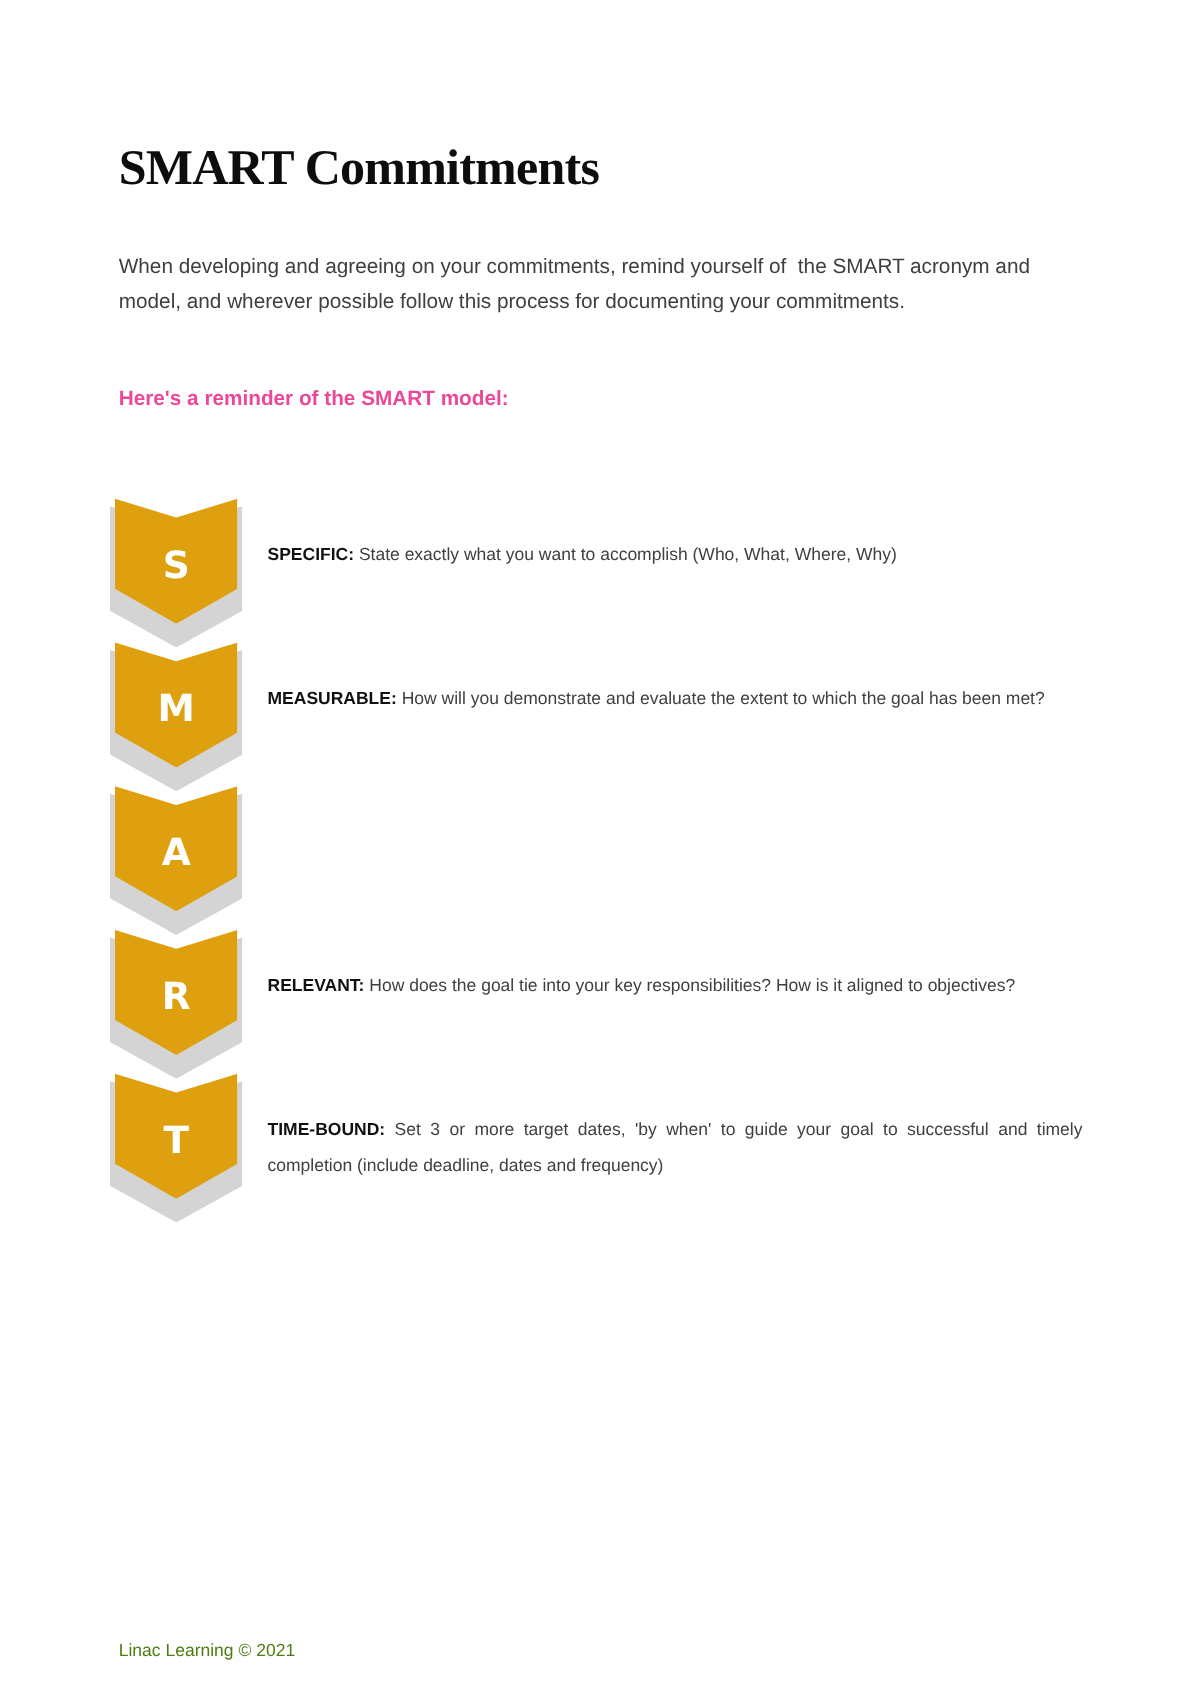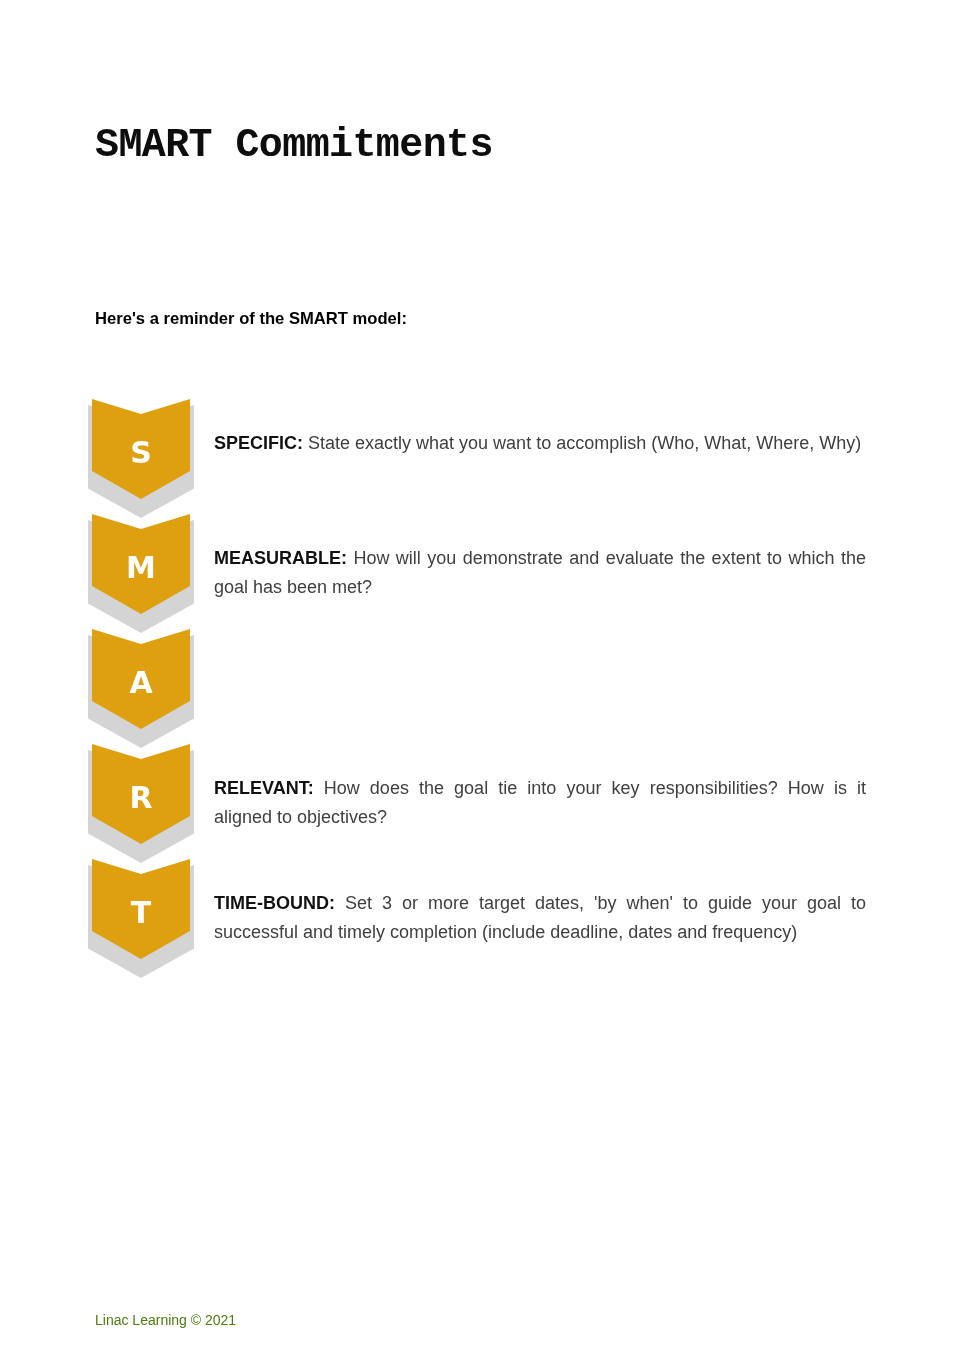--- a/index.html
+++ b/index.html
@@ -21,22 +21,22 @@
     width: 960px;
     height: 1358px;
     background: #ffffff;
     overflow: hidden;
   }
 
   
   .title {
     position: absolute;
     left: 95px;
-    top: 96px;
-    font-family: Liberation Mono, monospace;
+    top: 84px;
+    font-family: Liberation Serif, serif;
     font-size: 40px;
     font-weight: bold;
     letter-spacing: -0.6px;
     color: #0d0d0d;
     line-height: 1.15;
     white-space: nowrap;
   }
 
   
   .intro {
@@ -52,21 +52,21 @@
   }
 
   
   .subhead {
     position: absolute;
     left: 95px;
     top: 289px;
     font-size: 16.6px;
     line-height: 26px;
     font-weight: bold;
-    color: #000000;
+    color: #ec4899;
     white-space: nowrap;
   }
 
   
   .smart-list {
     position: absolute;
     left: 0;
     top: 396px;
     width: 960px;
   }
@@ -119,21 +119,21 @@
     padding-top: 6px;
     box-sizing: border-box;
   }
 
   
   .row-text {
     position: absolute;
     left: 214px;
     top: 33px;
     width: 652px;
-    font-size: 18px;
+    font-size: 14px;
     line-height: 29px;
     color: #3f3f3f;
     text-align: justify;
     text-justify: inter-word;
   }
   .row-text b {
     color: #111111;
     font-weight: bold;
   }
 
@@ -148,20 +148,21 @@
     white-space: nowrap;
   }
 </style>
 </head>
 <body>
 
 <div class="page">
 
   <h1 class="title">SMART Commitments</h1>
 
+  <p class="intro">When developing and agreeing on your commitments, remind yourself of  the SMART acronym and model, and wherever possible follow this process for documenting your commitments.</p>
 
   <p class="subhead">Here's a reminder of the SMART model:</p>
 
   <div class="smart-list">
 
     <div class="smart-row">
       <div class="chev-wrap">
         <div class="chev-shadow"></div>
         <div class="chev-body"></div>
         <div class="chev-letter">S</div>

